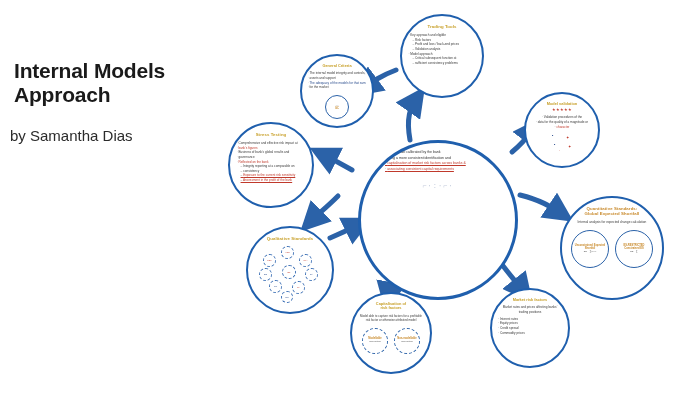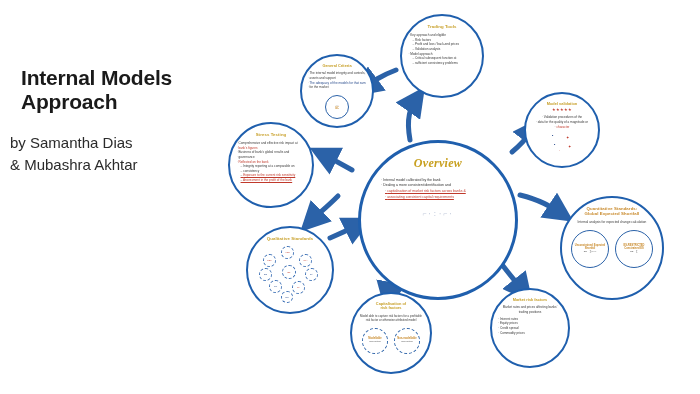--- a/index.html
+++ b/index.html
@@ -8,21 +8,21 @@
     width:700px;height:394px;background:#ffffff;
     font-family:"Liberation Sans",sans-serif;
     overflow:hidden;position:relative;
   }
   #canvas{position:absolute;left:0;top:0;width:700px;height:394px;}
 
   
   .title-block{position:absolute;left:10px;top:55px;width:260px;}
   .deck-title{
     font-size:21px;font-weight:bold;color:#1a1a1a;
-    letter-spacing:-.2px;line-height:1.15;margin:11px;
+    letter-spacing:-.2px;line-height:1.15;margin:4px;
     font-family:"Liberation Sans",sans-serif;
   }
   .deck-byline{
     margin-top:18px;font-size:15px;color:#2b2b2b;line-height:1.45;
     font-family:Liberation Sans, sans-serif;
   }
   .deck-byline div{white-space:nowrap;}
 
   
   .node{
@@ -97,21 +97,20 @@
 </style>
 </head>
 <body>
 
 <div id="canvas">
 
   <div class="title-block">
     <h1 class="deck-title">Internal Models Approach</h1>
     <div class="deck-byline">
       <div>by Samantha Dias</div>
-      <div>&amp; Mubashra Akhtar</div>
     </div>
   </div>
 
   <svg class="arrows" viewBox="0 0 700 394">
     <defs>
       <marker id="ah" markerWidth="6" markerHeight="6" refX="3.2" refY="3" orient="auto">
         <path d="M0,0 L6,3 L0,6 z" fill="#2b62a8"></path>
       </marker>
     </defs>
     <g fill="none" stroke="#2b62a8" stroke-width="5" marker-end="url(#ah)" stroke-linecap="round">
@@ -130,21 +129,20 @@
 
       <path d="M330,238 C344,232 352,228 360,224"></path>
 
       <path d="M338,196 C326,208 318,214 310,222"></path>
 
       <path d="M352,170 C338,162 330,158 322,154"></path>
     </g>
   </svg>
 
   <div class="node center" style="left:358px;top:140px;width:160px;height:160px;">
-    <div class="node-title">Overview</div>
     <div class="node-body">
       <span class="bullet">Internal model calibrated by the bank</span>
       <span class="bullet">Dealing a more consistent identification and</span>
       <span class="bullet r" style="padding-left:4px">capitalisation of market risk factors across banks &amp;</span>
       <span class="bullet r" style="padding-left:4px">associating consistent capital requirements</span>
     </div>
     <div class="deco">⌐·:·⌐·</div>
   </div>
 
   <div class="node" style="left:400px;top:14px;width:84px;height:84px;">

